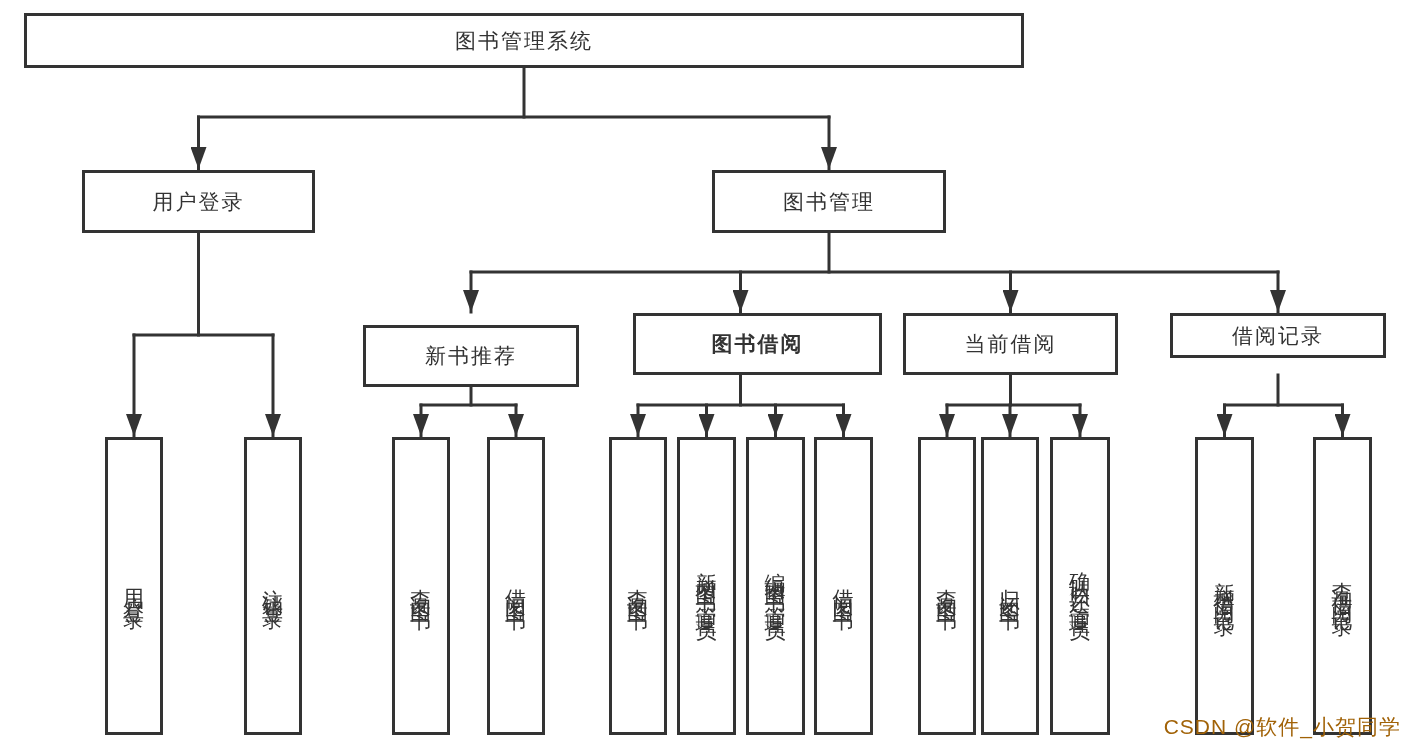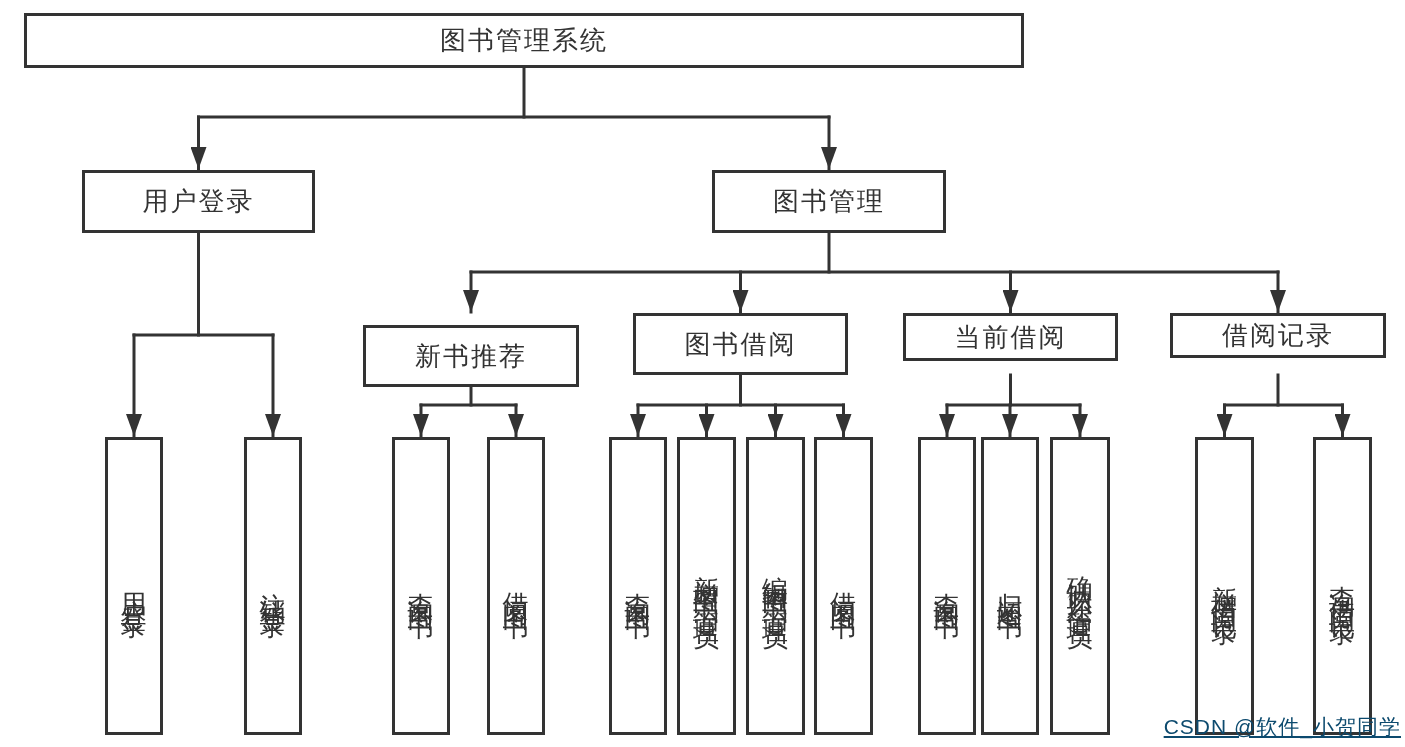--- a/index.html
+++ b/index.html
@@ -23,21 +23,21 @@
   }
   .node {
     position: absolute;
     box-sizing: border-box;
     background: #ffffff;
     border: 3px solid #333333;
     display: flex;
     align-items: center;
     justify-content: center;
     color: #333333;
-    font-size: 26px;
+    font-size: 21px;
     letter-spacing: 2px;
     white-space: nowrap;
     z-index: 2;
   }
   .node.vertical span {
     writing-mode: vertical-rl;
     text-orientation: mixed;
     letter-spacing: 7px;
     line-height: 1;
   }
@@ -87,37 +87,37 @@
       <line x1="1010.5" y1="375" x2="1010.5" y2="405" stroke="#333333" stroke-width="3" stroke-linecap="square"></line>
       <line x1="947" y1="405" x2="1080" y2="405" stroke="#333333" stroke-width="3" stroke-linecap="square"></line>
       <line x1="947" y1="405" x2="947" y2="436" stroke="#333333" stroke-width="3" stroke-linecap="square" marker-end="url(#arrowhead)"></line>
       <line x1="1010" y1="405" x2="1010" y2="436" stroke="#333333" stroke-width="3" stroke-linecap="square" marker-end="url(#arrowhead)"></line>
       <line x1="1080" y1="405" x2="1080" y2="436" stroke="#333333" stroke-width="3" stroke-linecap="square" marker-end="url(#arrowhead)"></line>
       <line x1="1278" y1="375" x2="1278" y2="405" stroke="#333333" stroke-width="3" stroke-linecap="square"></line>
       <line x1="1224.5" y1="405" x2="1342.5" y2="405" stroke="#333333" stroke-width="3" stroke-linecap="square"></line>
       <line x1="1224.5" y1="405" x2="1224.5" y2="436" stroke="#333333" stroke-width="3" stroke-linecap="square" marker-end="url(#arrowhead)"></line>
       <line x1="1342.5" y1="405" x2="1342.5" y2="436" stroke="#333333" stroke-width="3" stroke-linecap="square" marker-end="url(#arrowhead)"></line>
     </svg>
-  <div id="watermark" style="color: #0c4a6e; text-decoration: underline;">CSDN @软件_小贺同学</div>
+  <div id="watermark" style="color: #a16207;">CSDN @软件_小贺同学</div>
 <div class="node" style="left: 24px; top: 13px; width: 1000px; height: 55px; border-color: rgb(51, 51, 51); background: rgb(255, 255, 255); color: rgb(51, 51, 51);">
       <span>图书管理系统</span>
     </div>
     <div class="node" style="left: 82px; top: 170px; width: 233px; height: 63px; border-color: rgb(51, 51, 51); background: rgb(255, 255, 255); color: rgb(51, 51, 51);">
       <span>用户登录</span>
     </div>
     <div class="node" style="left: 712px; top: 170px; width: 234px; height: 63px; border-color: rgb(51, 51, 51); background: rgb(255, 255, 255); color: rgb(51, 51, 51);">
       <span>图书管理</span>
     </div>
     <div class="node" style="left: 363px; top: 325px; width: 216px; height: 62px; border-color: rgb(51, 51, 51); background: rgb(255, 255, 255); color: rgb(51, 51, 51);">
       <span>新书推荐</span>
     </div>
-    <div class="node" style="left: 633px; top: 313px; width: 215px; height: 62px; border-color: rgb(51, 51, 51); background: rgb(255, 255, 255); color: rgb(51, 51, 51);">
+    <div class="node" style="left: 633px; top: 313px; width: 249px; height: 62px; border-color: rgb(51, 51, 51); background: rgb(255, 255, 255); color: rgb(51, 51, 51); font-weight: bold;">
       <span>图书借阅</span>
     </div>
-    <div class="node" style="left: 903px; top: 313px; width: 215px; height: 48px; border-color: rgb(51, 51, 51); background: rgb(255, 255, 255); color: rgb(51, 51, 51); text-align: center;">
+    <div class="node" style="left: 903px; top: 313px; width: 215px; height: 62px; border-color: rgb(51, 51, 51); background: rgb(255, 255, 255); color: rgb(51, 51, 51); text-align: center;">
       <span>当前借阅</span>
     </div>
     <div class="node" style="left: 1170px; top: 313px; width: 216px; height: 45px; border-color: rgb(51, 51, 51); background: rgb(255, 255, 255); color: rgb(51, 51, 51);">
       <span>借阅记录</span>
     </div>
     <div class="node vertical" style="left: 105px; top: 437px; width: 58px; height: 298px; border-color: rgb(51, 51, 51); background: rgb(255, 255, 255); color: rgb(51, 51, 51);">
       <span>用户登录</span>
     </div>
     <div class="node vertical" style="left: 244px; top: 437px; width: 58px; height: 298px; border-color: rgb(51, 51, 51); background: rgb(255, 255, 255); color: rgb(51, 51, 51);">
       <span>注销登录</span>

